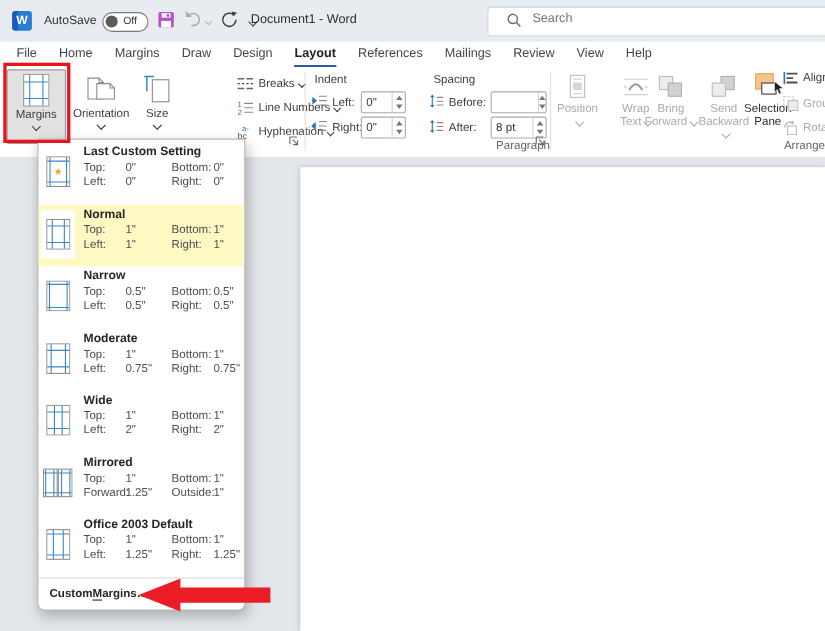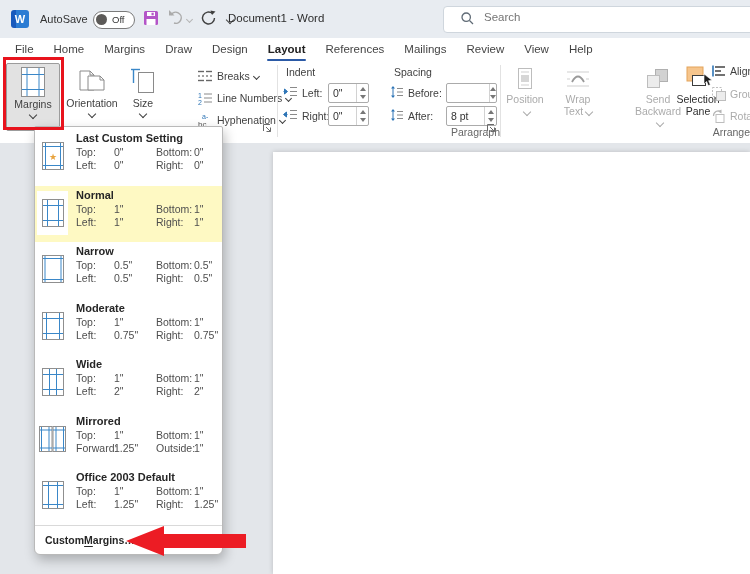--- a/index.html
+++ b/index.html
@@ -34,21 +34,21 @@
 
   
   .ribbon{position:absolute;left:0;top:62px;width:750px;height:81px;background:#fff;border-bottom:1px solid #d4d4d4;}
   .bigbtn{position:absolute;display:flex;flex-direction:column;align-items:center;font-size:10.5px;color:#3f3f3f;}
   .bigbtn .ic{height:32px;display:flex;align-items:center;justify-content:center;}
   .bigbtn .lbl{margin-top:1px;text-align:center;line-height:11.5px;}
   .chev{display:inline-block;width:5px;height:5px;border-right:1.3px solid currentColor;
         border-bottom:1.3px solid currentColor;transform:rotate(45deg);margin-top:1px;}
   .chev.sm{width:4px;height:4px;}
   .margins-btn{left:6px;top:1px;width:52px;height:64px;background:#e2e2e2;border:1px solid #9c9c9c;border-radius:2px;padding-top:2px;}
-  .smallbtn{position:absolute;left:196px;height:18px;display:flex;align-items:center;font-size:10.5px;color:#3f3f3f;white-space:nowrap;}
+  .smallbtn{position:absolute;left:214px;height:18px;display:flex;align-items:center;font-size:10.5px;color:#3f3f3f;white-space:nowrap;}
   .smallbtn .ic{width:18px;display:flex;justify-content:center;margin-right:3px;}
   .smallbtn .chev{margin-left:4px;}
   .vsep{position:absolute;top:3px;height:72px;width:1px;background:#e2e2e2;}
   .launcher{position:absolute;width:11px;height:11px;color:#6a6a6a;}
   .grouplabel{position:absolute;top:64px;font-size:10.5px;color:#666;text-align:right;}
   .phead{position:absolute;top:4px;font-size:10.5px;color:#3f3f3f;}
   .prow-lbl{position:absolute;font-size:10.5px;color:#3f3f3f;}
   .spinbox{position:absolute;height:18px;background:#fff;border:1px solid #ababab;border-radius:2px;display:flex;}
   .spinbox input{border:none;outline:none;flex:1;min-width:0;font-size:10.5px;padding:0 2px 0 4px;
                  font-family:"Liberation Sans",sans-serif;color:#333;background:transparent;}
@@ -332,20 +332,29 @@
               <line x1="1" y1="16" x2="23" y2="16"></line>
               <line x1="1" y1="9" x2="4" y2="9"></line>
               <line x1="20" y1="9" x2="23" y2="9"></line>
             </g>
           <path d="M6 12 Q12 1 18 12" fill="none" stroke="#9a9a9a" stroke-width="1.8"></path>
         </svg>
         </span>
       <span class="lbl"><span>Wrap Text</span><span class="chev"></span></span>
     </div>
 
+    <div class="arr-btn disabled" style="left:586px;width:48px;">
+      <span class="ic">
+        <svg width="24" height="22" viewBox="0 0 24 22">
+          <rect x="1.5" y="1.5" width="12" height="12" fill="#ececec" stroke="#bdbdbd"></rect>
+          <rect x="9.5" y="7.5" width="12" height="12" fill="#d2d2d2" stroke="#b0b0b0"></rect>
+        </svg>
+        </span>
+      <span class="lbl"><span>Bring Forward</span><span class="chev"></span></span>
+    </div>
 
     <div class="arr-btn disabled" style="left:634px;width:48px;">
       <span class="ic">
         <svg width="24" height="22" viewBox="0 0 24 22">
           <rect x="9.5" y="1.5" width="12" height="12" fill="#d2d2d2" stroke="#b0b0b0"></rect>
           <rect x="1.5" y="7.5" width="12" height="12" fill="#ececec" stroke="#bdbdbd"></rect>
         </svg>
         </span>
       <span class="lbl"><span>Send Backward</span><span class="chev"></span></span>
     </div>

